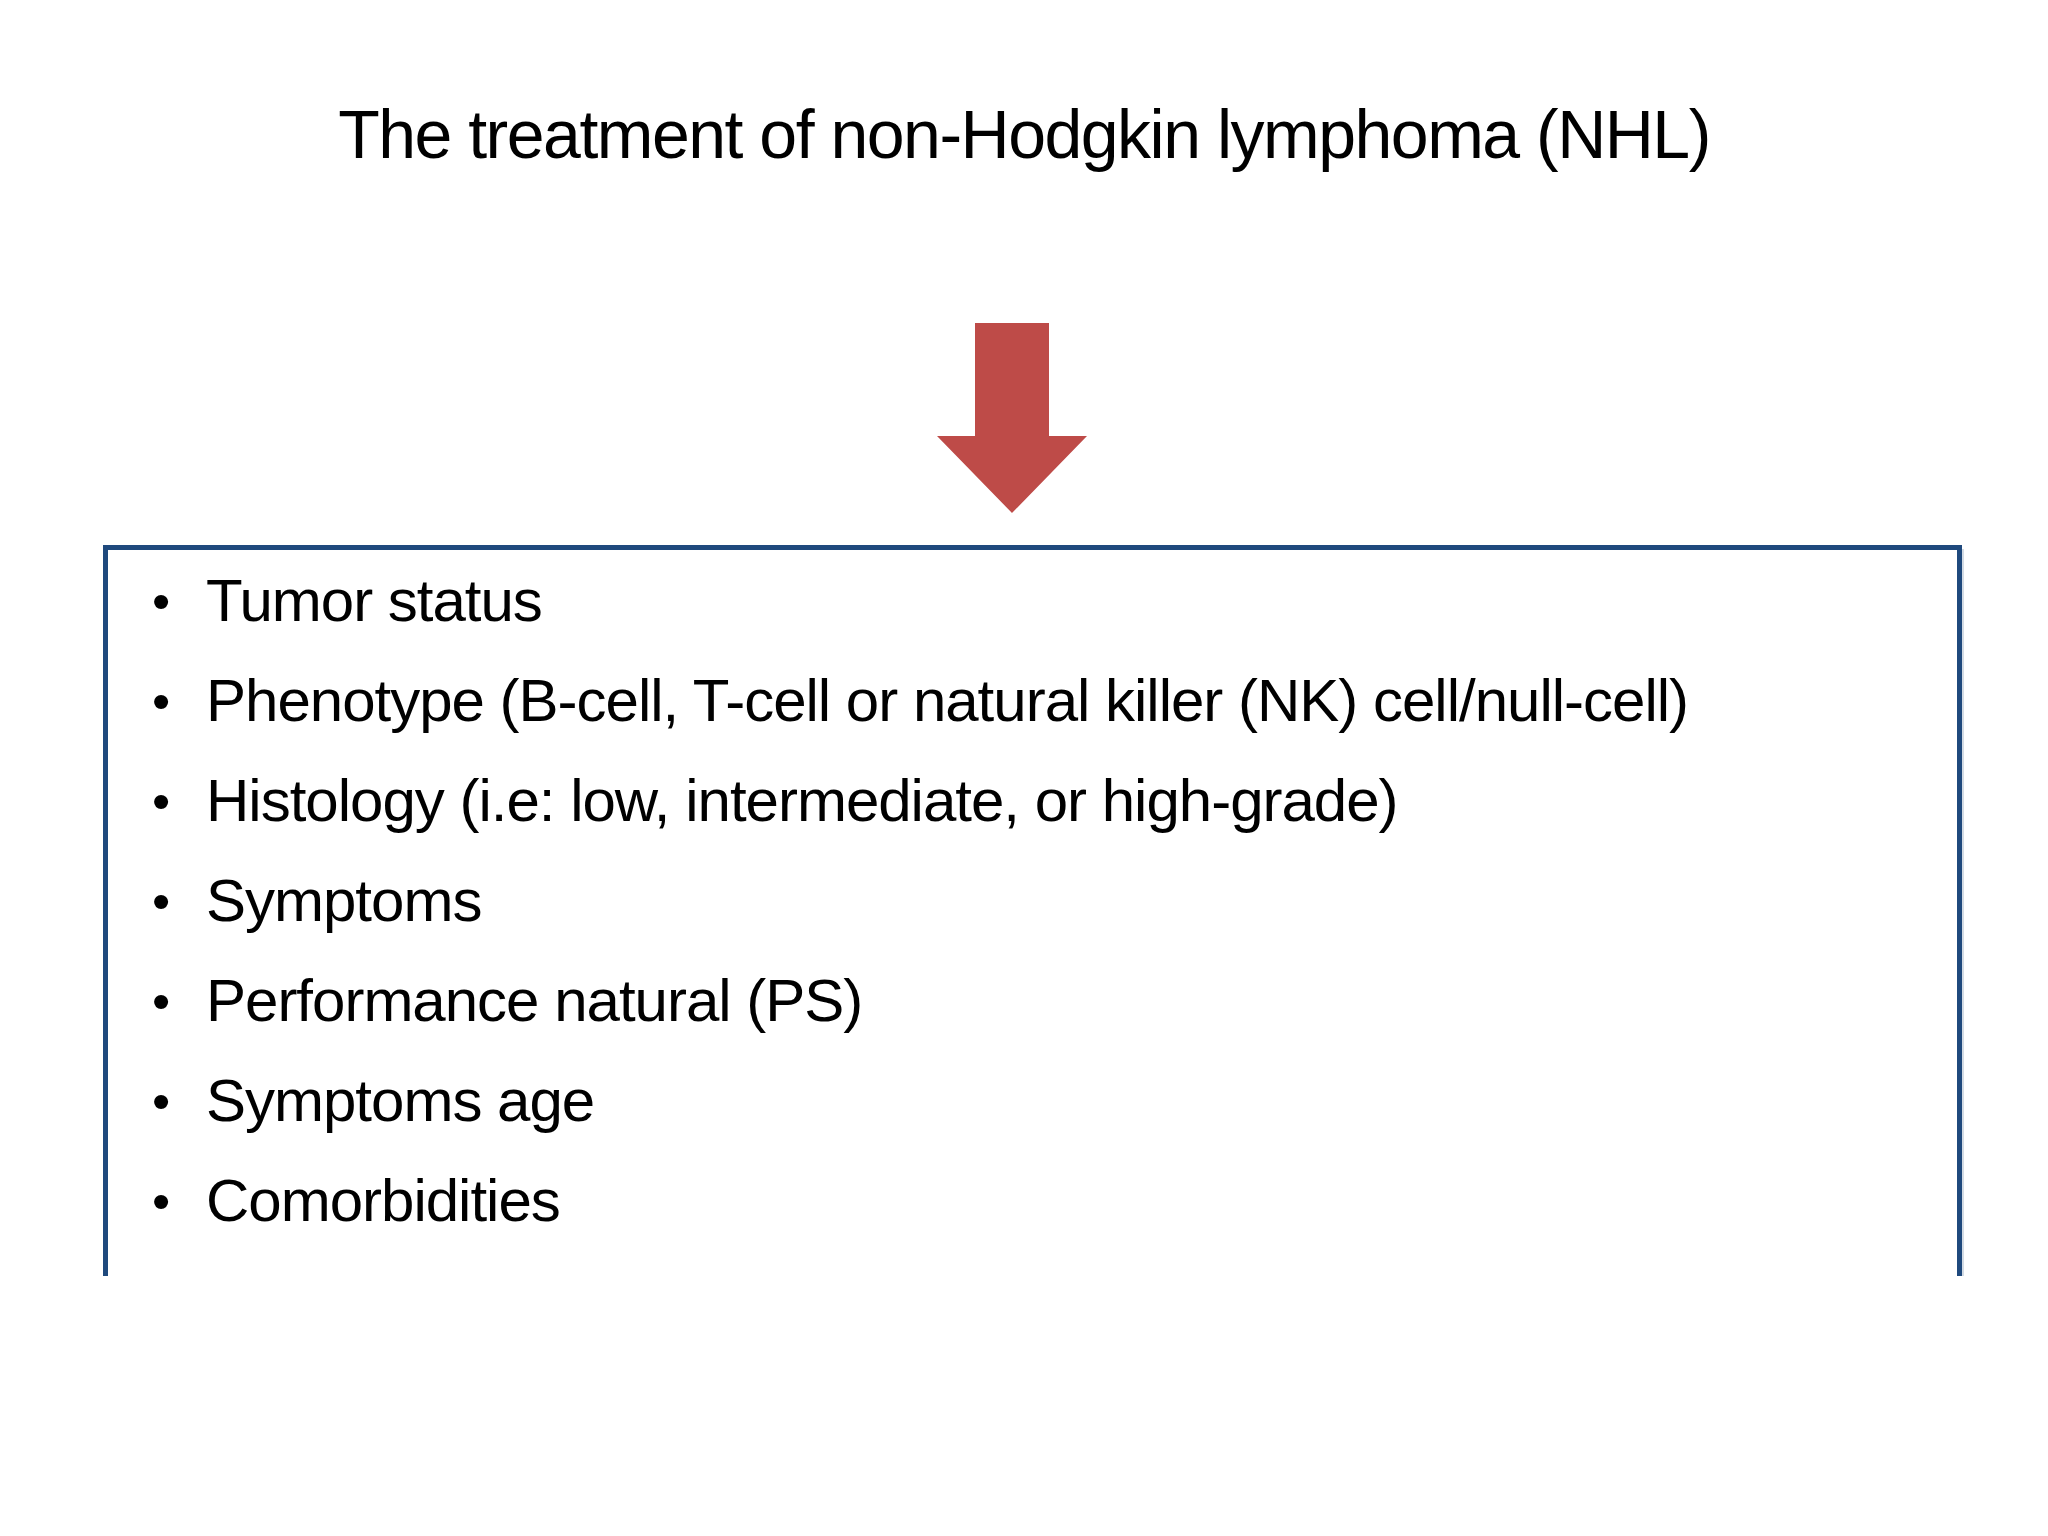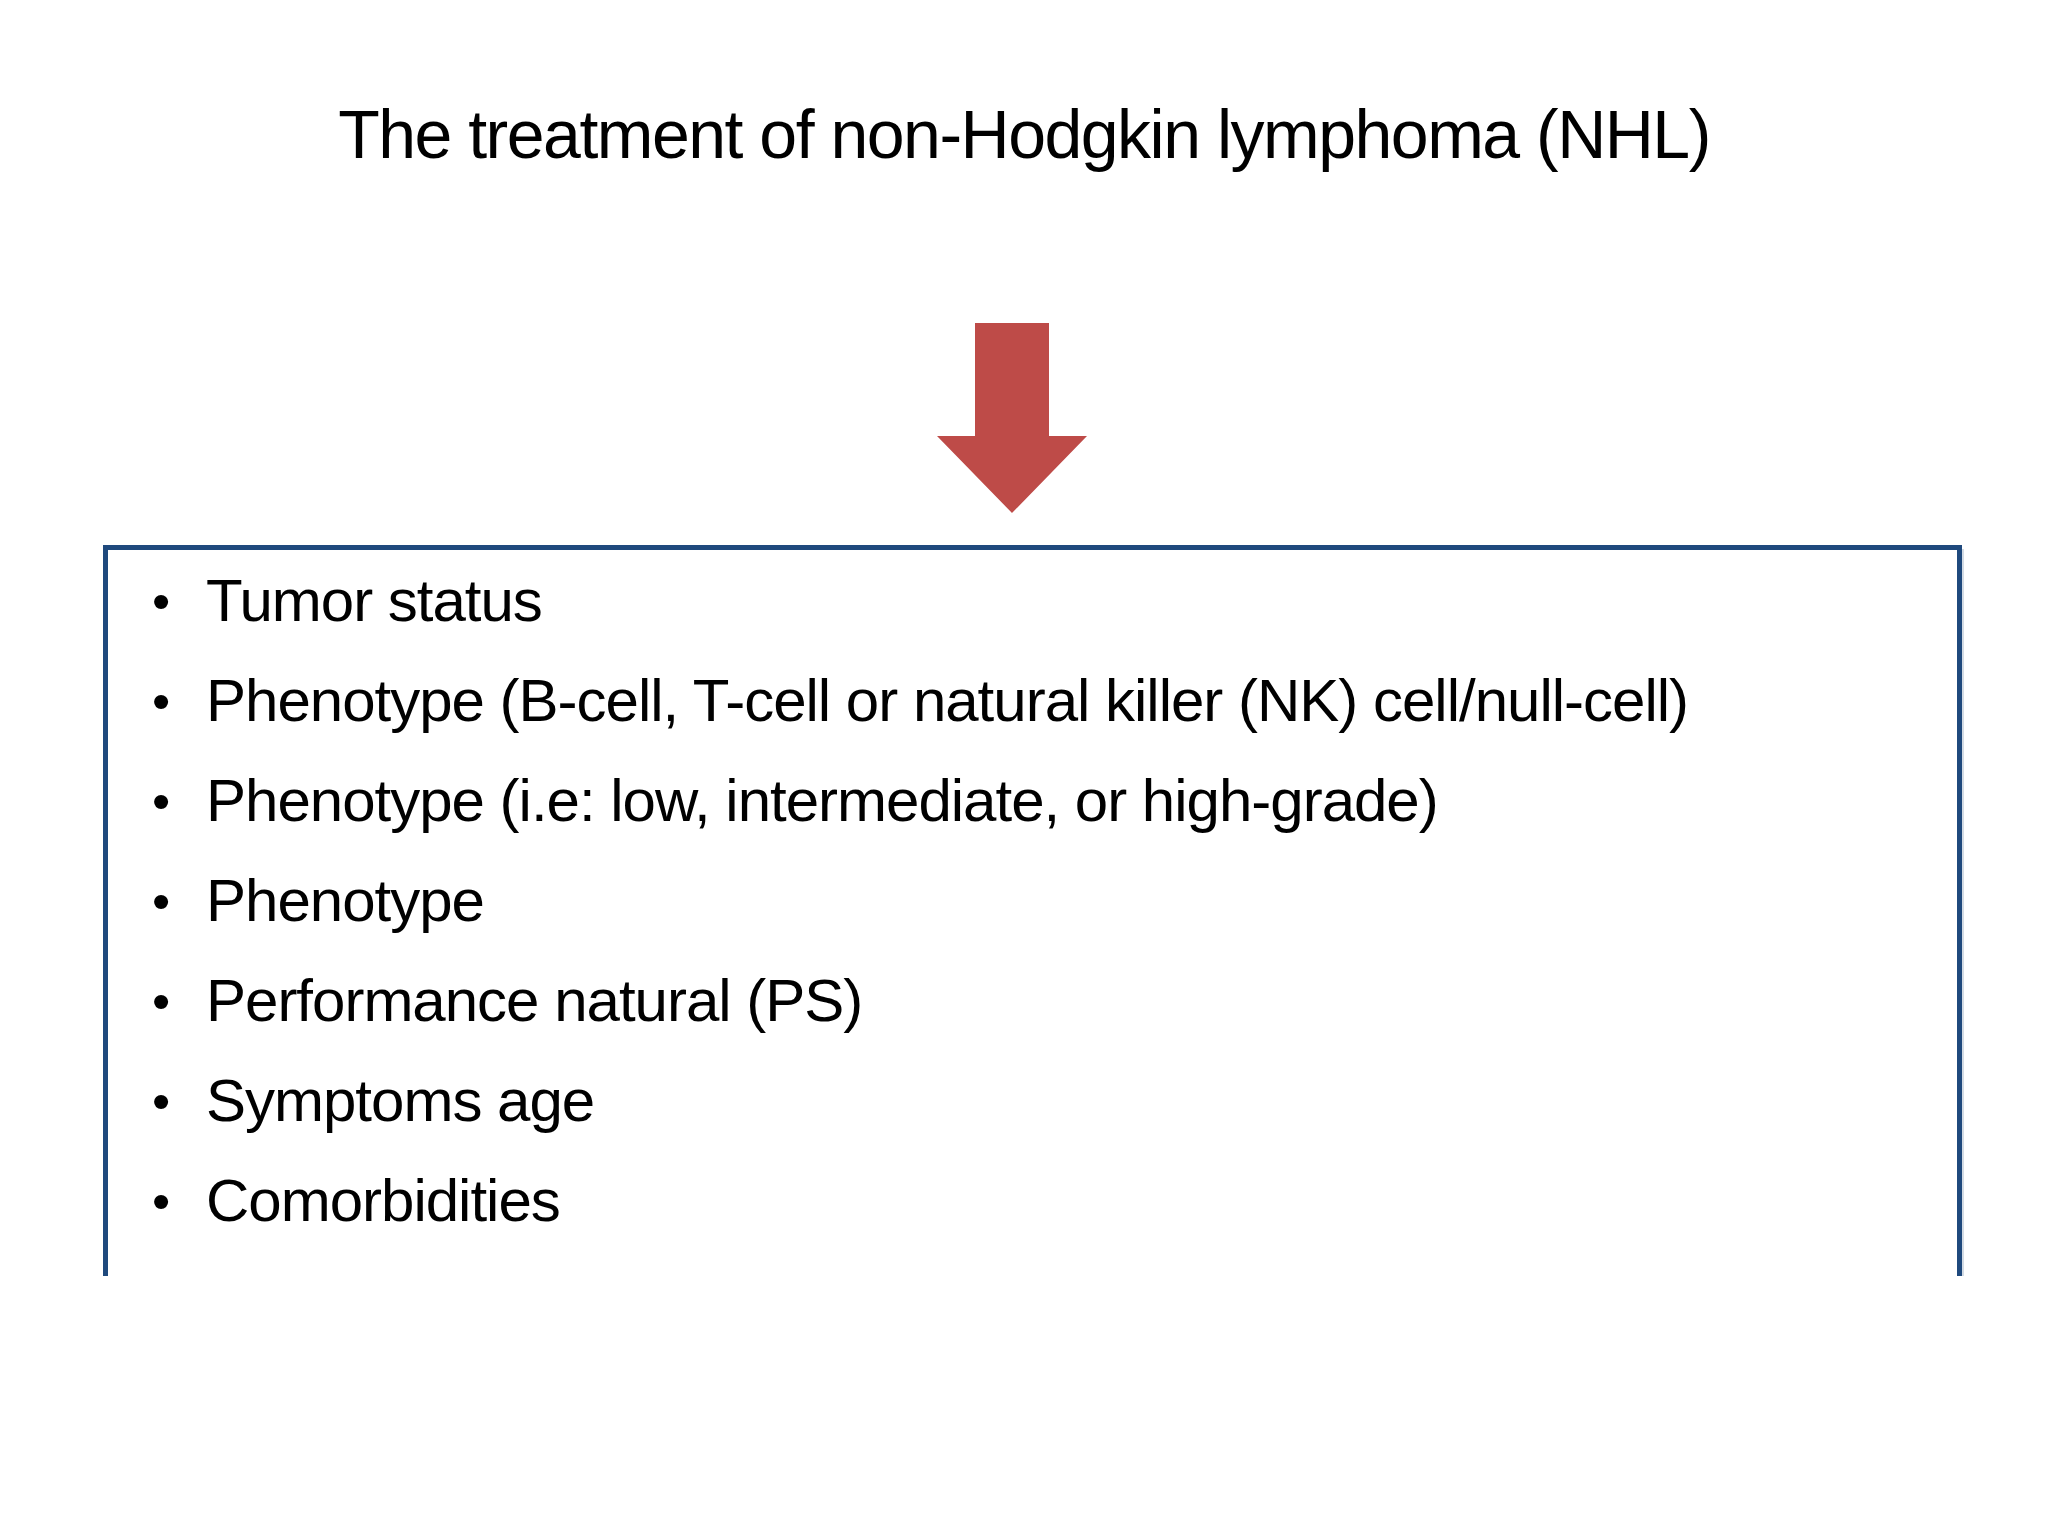--- a/index.html
+++ b/index.html
@@ -91,25 +91,25 @@
       <li>
         <span class="bullet">•</span>
         <span class="item-text">Tumor status</span>
       </li>
       <li>
         <span class="bullet">•</span>
         <span class="item-text">Phenotype (B-cell, T-cell or natural killer (NK) cell/null-cell)</span>
       </li>
       <li>
         <span class="bullet">•</span>
-        <span class="item-text">Phenotype (i.e: low, intermediate, or high-grade)</span>
+        <span class="item-text">Histology (i.e: low, intermediate, or high-grade)</span>
       </li>
       <li>
         <span class="bullet">•</span>
-        <span class="item-text">Phenotype</span>
+        <span class="item-text">Symptoms</span>
       </li>
       <li>
         <span class="bullet">•</span>
         <span class="item-text">Performance natural (PS)</span>
       </li>
       <li>
         <span class="bullet">•</span>
         <span class="item-text">Symptoms age</span>
       </li>
       <li>

